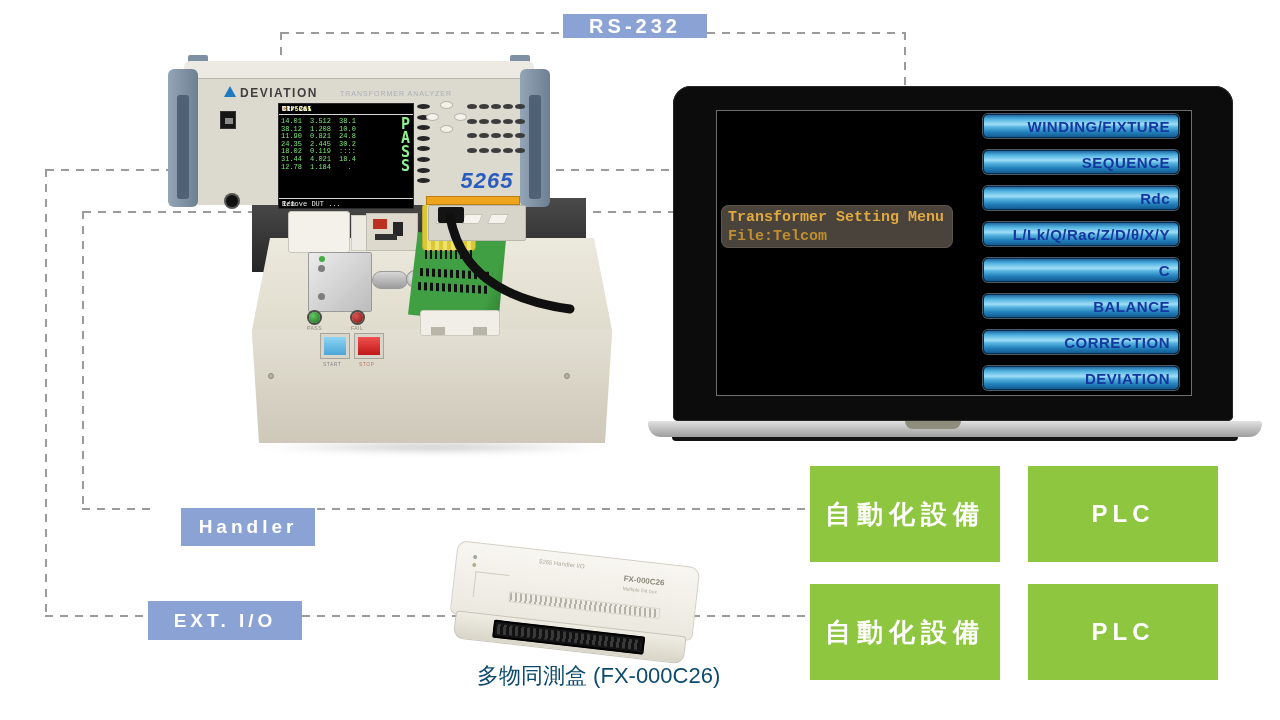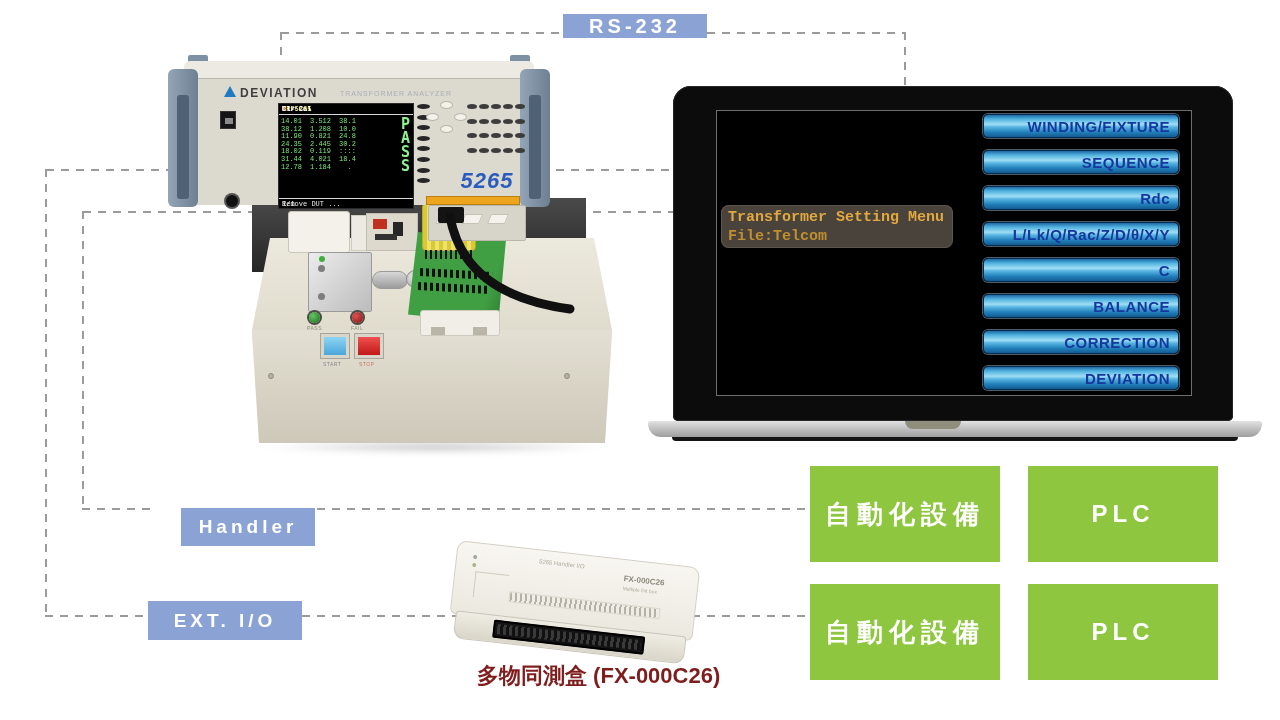--- a/index.html
+++ b/index.html
@@ -15,22 +15,22 @@
               display:flex;align-items:center;justify-content:center;
               font-weight:bold;letter-spacing:4px;font-size:20px;}
   
   .green-box{position:absolute;z-index:2;background:#8ec73f;color:#fff;
              display:flex;align-items:center;justify-content:center;
              font-weight:bold;font-size:26px;letter-spacing:6px;}
   .green-box.plc{font-size:24px;letter-spacing:5px;}
   
   .pc-link-title{position:absolute;left:1004px;top:42px;z-index:3;color:#151515;
                  font-size:25px;font-weight:bold;}
-  .fx-caption{position:absolute;left:477px;top:661px;z-index:3;color:#7f1d1d;
-              font-size:22px;font-weight:bold;}
+  .fx-caption{position:absolute;left:477px;top:661px;z-index:3;color:#0c4a6e;
+              font-size:22px;font-weight:normal;}
   
   .laptop-bezel{position:absolute;left:673px;top:86px;width:560px;height:335px;z-index:2;
                 background:#0c0c0c;border-radius:18px 18px 5px 5px;box-shadow:inset 0 0 0 1px #262626;}
   .laptop-screen{position:absolute;left:43px;top:24px;width:474px;height:284px;
                  background:#000;border:1px solid #6e6e6e;}
   .menu-panel{position:absolute;left:4px;top:94px;width:232px;height:43px;background:#49433c;
               border-radius:8px;box-shadow:inset 0 0 0 1px #5c554c;padding:3px 0 0 7px;box-sizing:border-box;
               font-family:"Liberation Mono",monospace;font-weight:bold;font-size:15px;line-height:19px;}
   .menu-panel .l1{color:#e2a940;}
   .menu-panel .l2{color:#c08f2f;}

